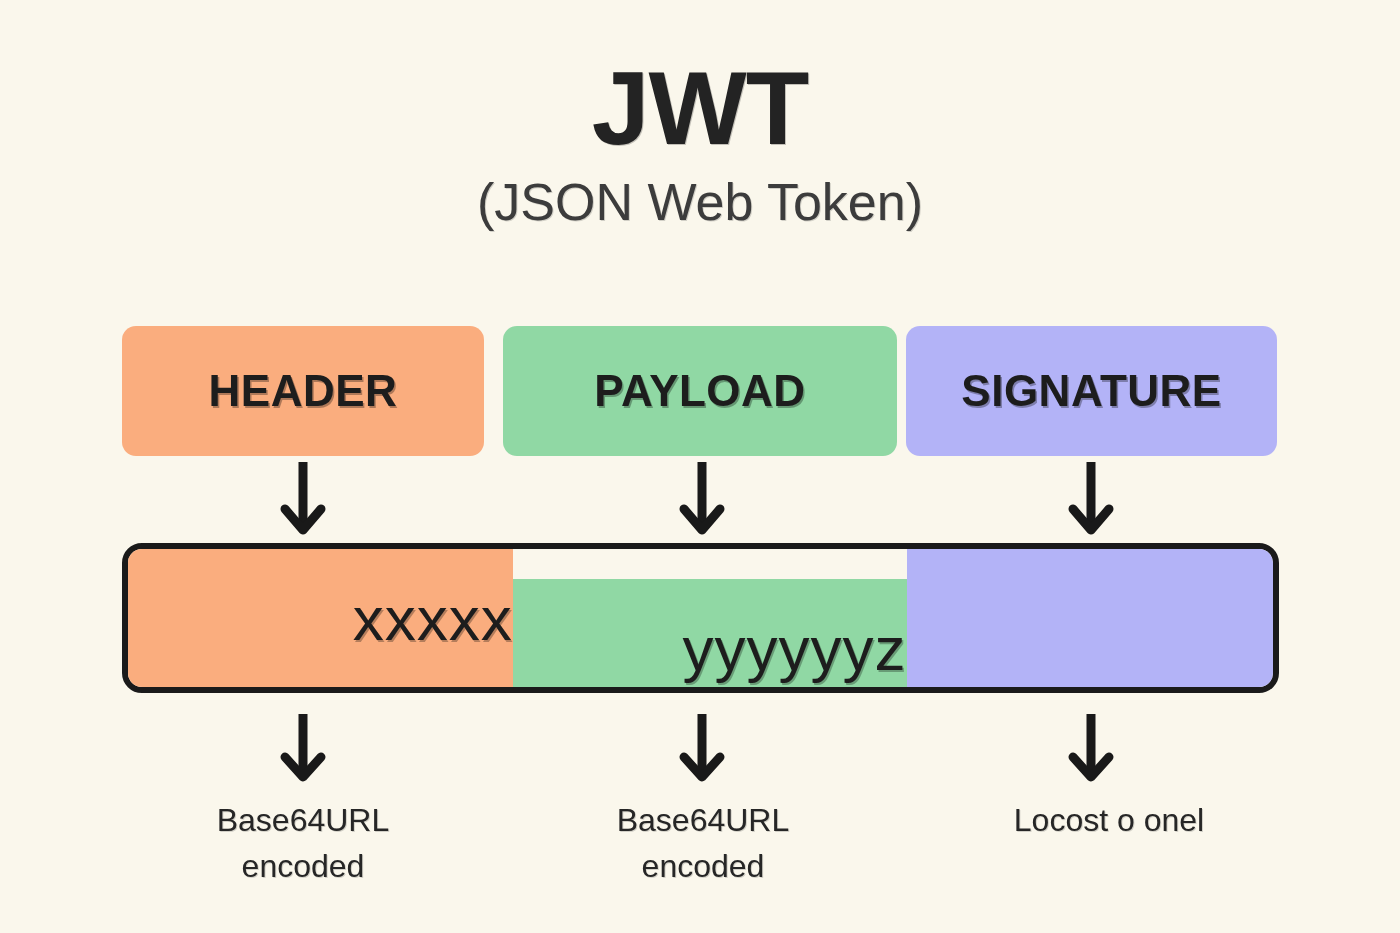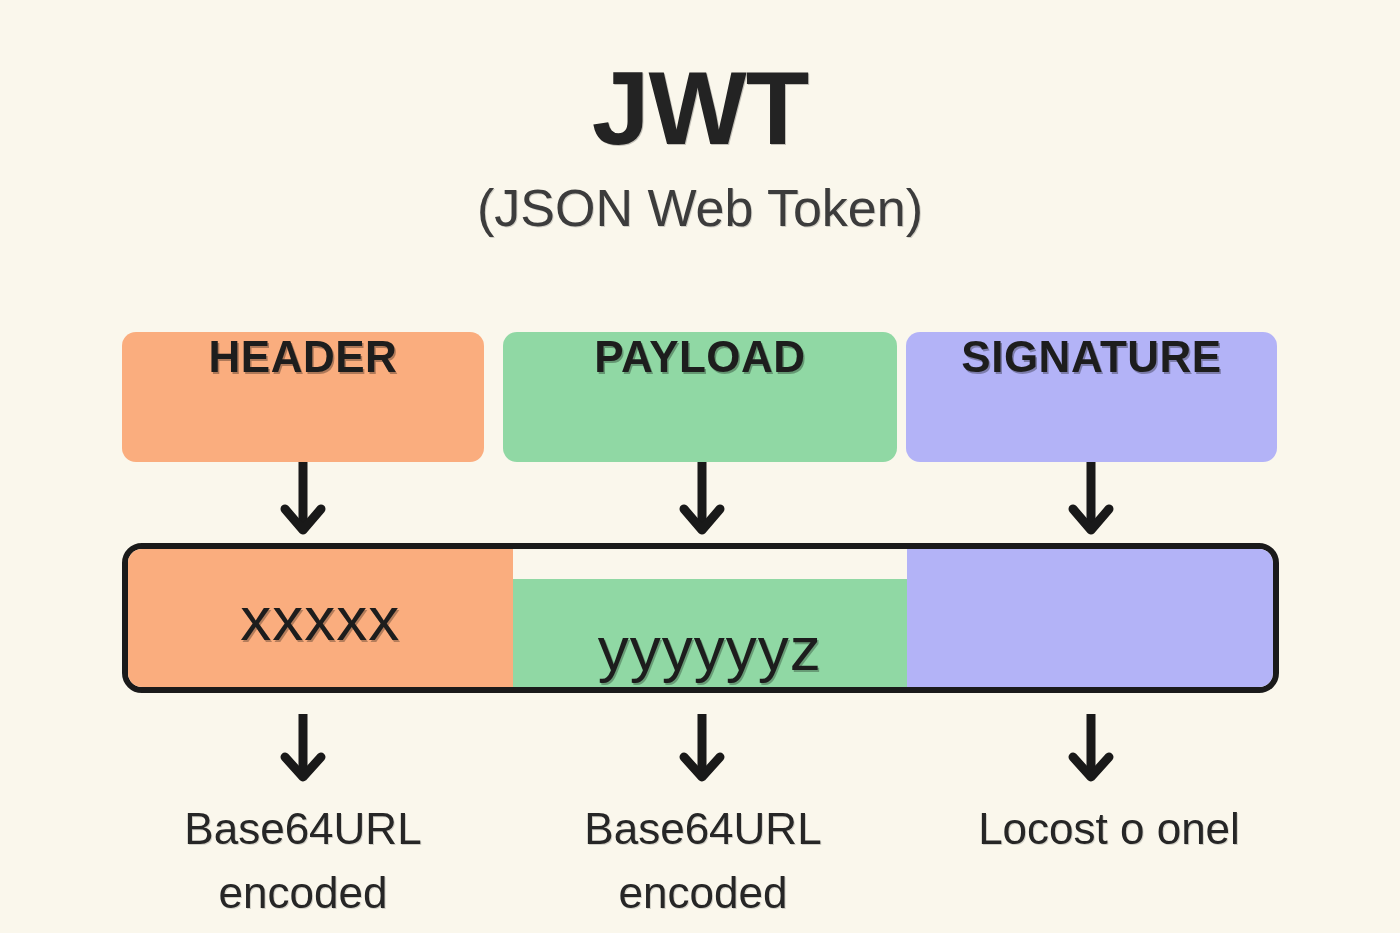--- a/index.html
+++ b/index.html
@@ -36,33 +36,33 @@
     color: #232323;
     line-height: 1.08;
     text-shadow: 1px 1px 0 rgba(0,0,0,0.22);
   }
 
   #subtitle {
     font-size: 52px;
     font-weight: 400;
     color: #3c3c3c;
     line-height: 1.25;
-    margin-top: 12px;
+    margin-top: 6px;
     text-shadow: 1px 1px 0 rgba(0,0,0,0.16);
   }
 
   
   .part-box {
     position: absolute;
     top: 326px;
     height: 130px;
     border-radius: 14px;
     display: flex;
+    align-items: center;
     justify-content: center;
-    margin-top: 6px;
   }
 
   .part-box .part-label {
     font-size: 44px;
     font-weight: 700;
     letter-spacing: 0.5px;
     color: #1d1d1d;
     text-shadow: 1.5px 1.5px 0 rgba(0,0,0,0.3);
   }
 
@@ -81,21 +81,21 @@
     border-radius: 20px;
     overflow: hidden;
     display: flex;
     background: #faf7ec;
   }
 
   .token-seg {
     height: 100%;
     display: flex;
     align-items: center;
-    justify-content: center;
+    justify-content: flex-end;
   }
 
   .token-seg .seg-text {
     font-size: 62px;
     font-weight: 400;
     color: #1d1d1d;
     letter-spacing: 1px;
     text-shadow: 1.5px 1.5px 0 rgba(0,0,0,0.28);
   }
 
@@ -119,21 +119,21 @@
 
   #arrow-bottom-header    { left: 280px; }
   #arrow-bottom-payload   { left: 679px; }
   #arrow-bottom-signature { left: 1068px; }
 
   
   .caption {
     position: absolute;
     top: 797px;
     text-align: center;
-    font-size: 44px;
+    font-size: 32px;
     font-weight: 400;
     color: #262626;
     line-height: 1.45;
     text-shadow: 1px 1px 0 rgba(0,0,0,0.16);
   }
 
   .caption .cap-line { display: block; white-space: nowrap; }
 
   #caption-header    { left: 143px; width: 320px; }
   #caption-payload   { left: 543px; width: 320px; }

